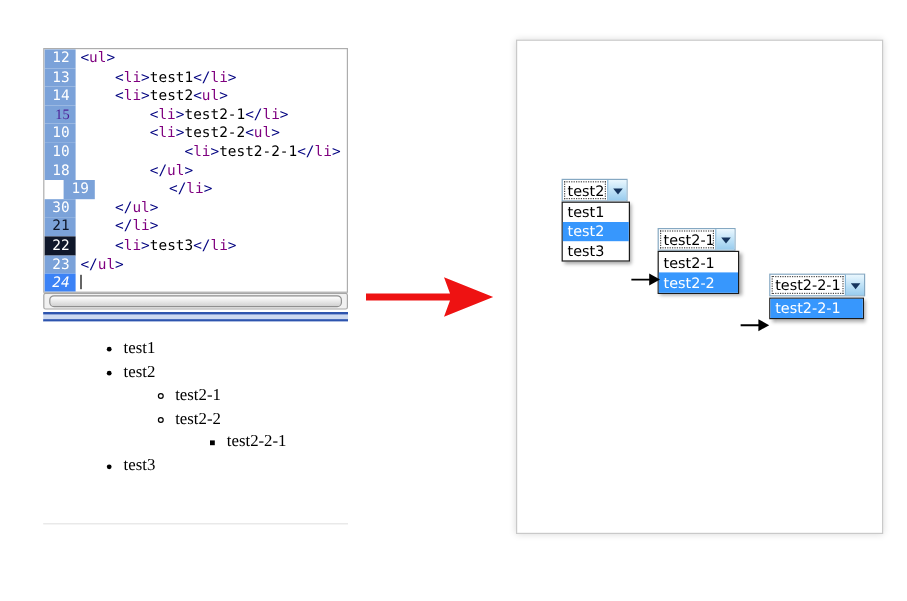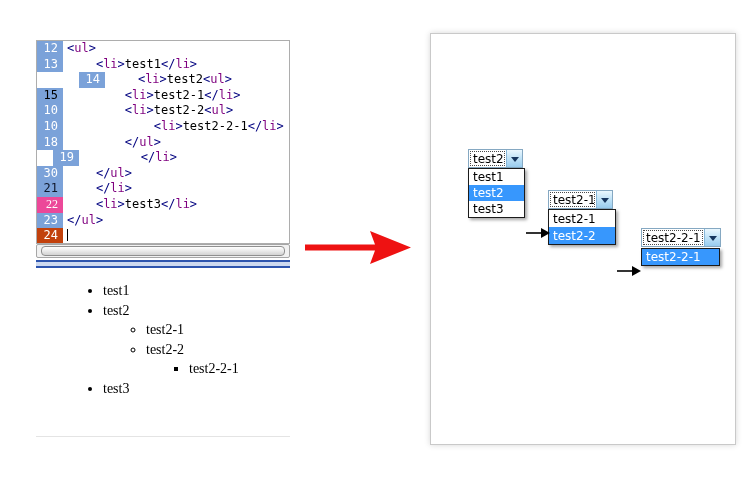--- a/index.html
+++ b/index.html
@@ -74,25 +74,25 @@
   <div class="editor" id="editor">
       <div class="ed-line">
         <span class="ed-ln" style="background: rgb(123, 162, 217); color: rgb(255, 255, 255);">12</span>
         <span class="ed-code" style="color: rgb(0, 0, 0);"><span class="tok-brk" style="color: rgb(0, 0, 127);">&lt;</span><span class="tok-tag" style="color: rgb(127, 0, 127);">ul</span><span class="tok-brk" style="color: rgb(0, 0, 127);">&gt;</span></span>
       </div>
       <div class="ed-line">
         <span class="ed-ln" style="background: rgb(123, 162, 217); color: rgb(255, 255, 255);">13</span>
         <span class="ed-code" style="color: rgb(0, 0, 0);">    <span class="tok-brk" style="color: rgb(0, 0, 127);">&lt;</span><span class="tok-tag" style="color: rgb(127, 0, 127);">li</span><span class="tok-brk" style="color: rgb(0, 0, 127);">&gt;</span>test1<span class="tok-brk" style="color: rgb(0, 0, 127);">&lt;/</span><span class="tok-tag" style="color: rgb(127, 0, 127);">li</span><span class="tok-brk" style="color: rgb(0, 0, 127);">&gt;</span></span>
       </div>
       <div class="ed-line">
-        <span class="ed-ln" style="background: rgb(123, 162, 217); color: rgb(255, 255, 255); margin-left: 42px;">14</span>
+        <span class="ed-ln" style="background: rgb(123, 162, 217); color: rgb(255, 255, 255);">14</span>
         <span class="ed-code" style="color: rgb(0, 0, 0);">    <span class="tok-brk" style="color: rgb(0, 0, 127);">&lt;</span><span class="tok-tag" style="color: rgb(127, 0, 127);">li</span><span class="tok-brk" style="color: rgb(0, 0, 127);">&gt;</span>test2<span class="tok-brk" style="color: rgb(0, 0, 127);">&lt;</span><span class="tok-tag" style="color: rgb(127, 0, 127);">ul</span><span class="tok-brk" style="color: rgb(0, 0, 127);">&gt;</span></span>
       </div>
       <div class="ed-line">
-        <span class="ed-ln" style="background: rgb(123, 162, 217); color: #000000;">15</span>
+        <span class="ed-ln" style="background: rgb(123, 162, 217); color: #4c1d95; font-family: Liberation Serif, serif;">15</span>
         <span class="ed-code" style="color: rgb(0, 0, 0);">        <span class="tok-brk" style="color: rgb(0, 0, 127);">&lt;</span><span class="tok-tag" style="color: rgb(127, 0, 127);">li</span><span class="tok-brk" style="color: rgb(0, 0, 127);">&gt;</span>test2-1<span class="tok-brk" style="color: rgb(0, 0, 127);">&lt;/</span><span class="tok-tag" style="color: rgb(127, 0, 127);">li</span><span class="tok-brk" style="color: rgb(0, 0, 127);">&gt;</span></span>
       </div>
       <div class="ed-line">
         <span class="ed-ln" style="background: rgb(123, 162, 217); color: rgb(255, 255, 255);">10</span>
         <span class="ed-code" style="color: rgb(0, 0, 0);">        <span class="tok-brk" style="color: rgb(0, 0, 127);">&lt;</span><span class="tok-tag" style="color: rgb(127, 0, 127);">li</span><span class="tok-brk" style="color: rgb(0, 0, 127);">&gt;</span>test2-2<span class="tok-brk" style="color: rgb(0, 0, 127);">&lt;</span><span class="tok-tag" style="color: rgb(127, 0, 127);">ul</span><span class="tok-brk" style="color: rgb(0, 0, 127);">&gt;</span></span>
       </div>
       <div class="ed-line">
         <span class="ed-ln" style="background: rgb(123, 162, 217); color: rgb(255, 255, 255);">10</span>
         <span class="ed-code" style="color: rgb(0, 0, 0);">            <span class="tok-brk" style="color: rgb(0, 0, 127);">&lt;</span><span class="tok-tag" style="color: rgb(127, 0, 127);">li</span><span class="tok-brk" style="color: rgb(0, 0, 127);">&gt;</span>test2-2-1<span class="tok-brk" style="color: rgb(0, 0, 127);">&lt;/</span><span class="tok-tag" style="color: rgb(127, 0, 127);">li</span><span class="tok-brk" style="color: rgb(0, 0, 127);">&gt;</span></span>
       </div>
@@ -106,29 +106,29 @@
       </div>
       <div class="ed-line">
         <span class="ed-ln" style="background: rgb(123, 162, 217); color: rgb(255, 255, 255);">30</span>
         <span class="ed-code" style="color: rgb(0, 0, 0);">    <span class="tok-brk" style="color: rgb(0, 0, 127);">&lt;/</span><span class="tok-tag" style="color: rgb(127, 0, 127);">ul</span><span class="tok-brk" style="color: rgb(0, 0, 127);">&gt;</span></span>
       </div>
       <div class="ed-line">
         <span class="ed-ln" style="background: rgb(123, 162, 217); color: #0f172a;">21</span>
         <span class="ed-code" style="color: rgb(0, 0, 0);">    <span class="tok-brk" style="color: rgb(0, 0, 127);">&lt;/</span><span class="tok-tag" style="color: rgb(127, 0, 127);">li</span><span class="tok-brk" style="color: rgb(0, 0, 127);">&gt;</span></span>
       </div>
       <div class="ed-line">
-        <span class="ed-ln" style="background: #ec4899; color: rgb(255, 255, 255); font-family: Liberation Serif, serif;">22</span>
+        <span class="ed-ln" style="background: #0f172a; color: rgb(255, 255, 255);">22</span>
         <span class="ed-code" style="color: rgb(0, 0, 0);">    <span class="tok-brk" style="color: rgb(0, 0, 127);">&lt;</span><span class="tok-tag" style="color: rgb(127, 0, 127);">li</span><span class="tok-brk" style="color: rgb(0, 0, 127);">&gt;</span>test3<span class="tok-brk" style="color: rgb(0, 0, 127);">&lt;/</span><span class="tok-tag" style="color: rgb(127, 0, 127);">li</span><span class="tok-brk" style="color: rgb(0, 0, 127);">&gt;</span></span>
       </div>
       <div class="ed-line">
         <span class="ed-ln" style="background: rgb(123, 162, 217); color: rgb(255, 255, 255);">23</span>
         <span class="ed-code" style="color: rgb(0, 0, 0);"><span class="tok-brk" style="color: rgb(0, 0, 127);">&lt;/</span><span class="tok-tag" style="color: rgb(127, 0, 127);">ul</span><span class="tok-brk" style="color: rgb(0, 0, 127);">&gt;</span></span>
       </div>
       <div class="ed-line">
-        <span class="ed-ln" style="background: #c2410c; color: rgb(255, 255, 255);">24</span>
+        <span class="ed-ln" style="background: #3b82f6; color: rgb(255, 255, 255); font-style: italic;">24</span>
         <span class="ed-code" style="color: rgb(0, 0, 0);"><span class="caret"></span></span>
       </div>
     </div>
 
   <div class="hscroll">
     <div class="hthumb"></div>
   </div>
 
   <div class="splitter"></div>
 

